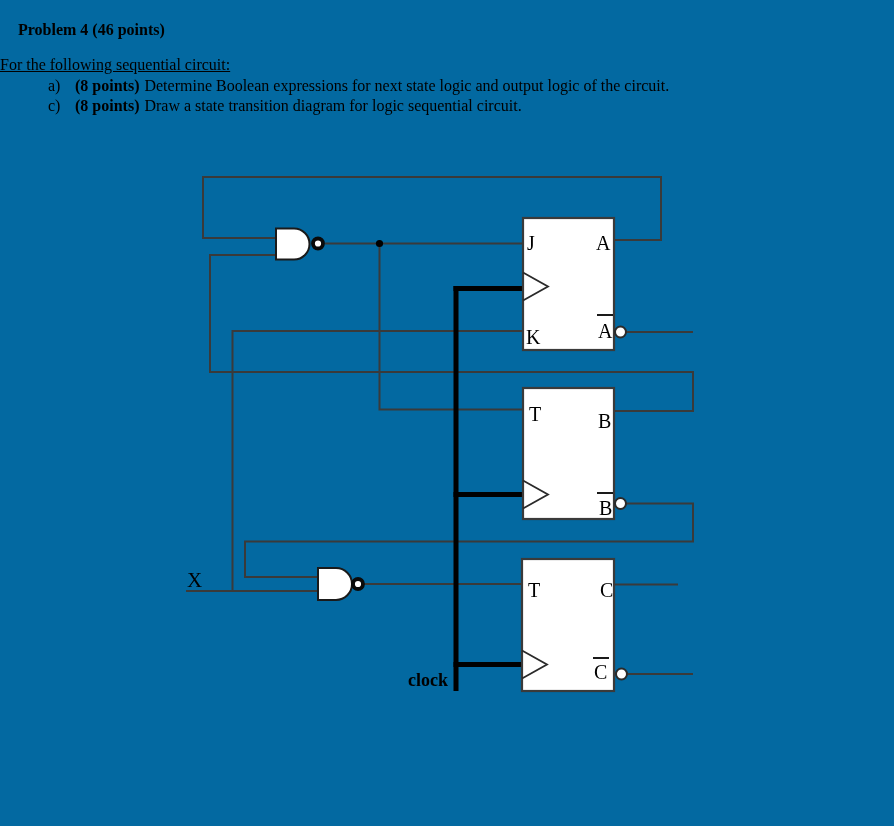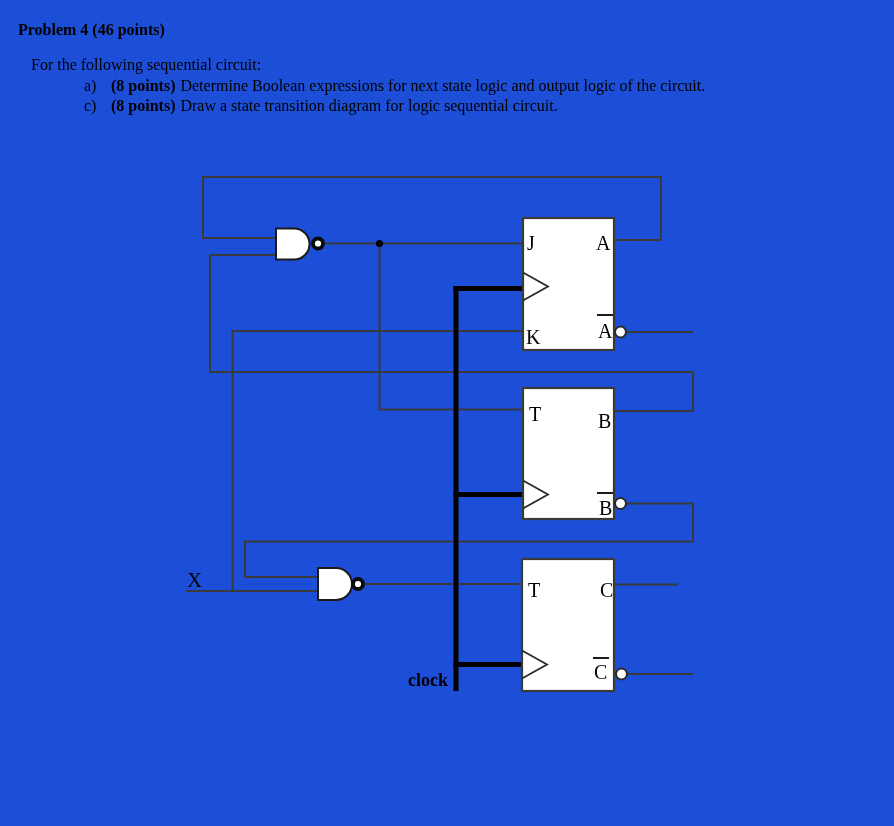--- a/index.html
+++ b/index.html
@@ -1,29 +1,29 @@
 <!DOCTYPE html>
 <html><head>
 <meta charset="utf-8">
 <style>
   html,body { margin:0; padding:0; background:#ffffff; }
   .page {
-    position:relative; width:894px; height:826px; background:#1d4ed8;
+    position:relative; width:894px; height:826px; background:#0369a1;
     font-family:"Liberation Serif", serif; color:#000;
     overflow:hidden;
   }
   .title {
     position:absolute; left:18px; top:20px;
     font-size:16px; font-weight:bold; line-height:20px; margin:0;
   }
   .intro {
-    position:absolute; left:31px; top:55px;
-    font-size:16px; line-height:20px; margin:0;
+    position:absolute; left:0; top:55px;
+    font-size:16px; line-height:20px; margin:0;text-decoration:underline;
   }
-  .items { position:absolute; left:48px; top:76px; font-size:16px;margin-left:36px; }
+  .items { position:absolute; left:48px; top:76px; font-size:16px; }
   .item { height:20px; line-height:20px; white-space:nowrap; }
   .marker { display:inline-block; width:27px; }
   .pts { font-weight:bold; margin-right:5px; }
   svg.circuit { position:absolute; left:0; top:0; }
   .wire   { stroke:#3a3a3a; stroke-width:2;   fill:none; }
   .thick  { stroke:#000000; stroke-width:5;   fill:none; }
   .box    { stroke:#3a3a3a; stroke-width:2.2; fill:#ffffff; }
   .tri    { stroke:#2a2a2a; stroke-width:1.8; fill:none; }
   .nandbody   { stroke:#1a1a1a; stroke-width:2;   fill:#ffffff; }
   .nandbubble { stroke:#0a0a0a; stroke-width:3.8; fill:#ffffff; }

